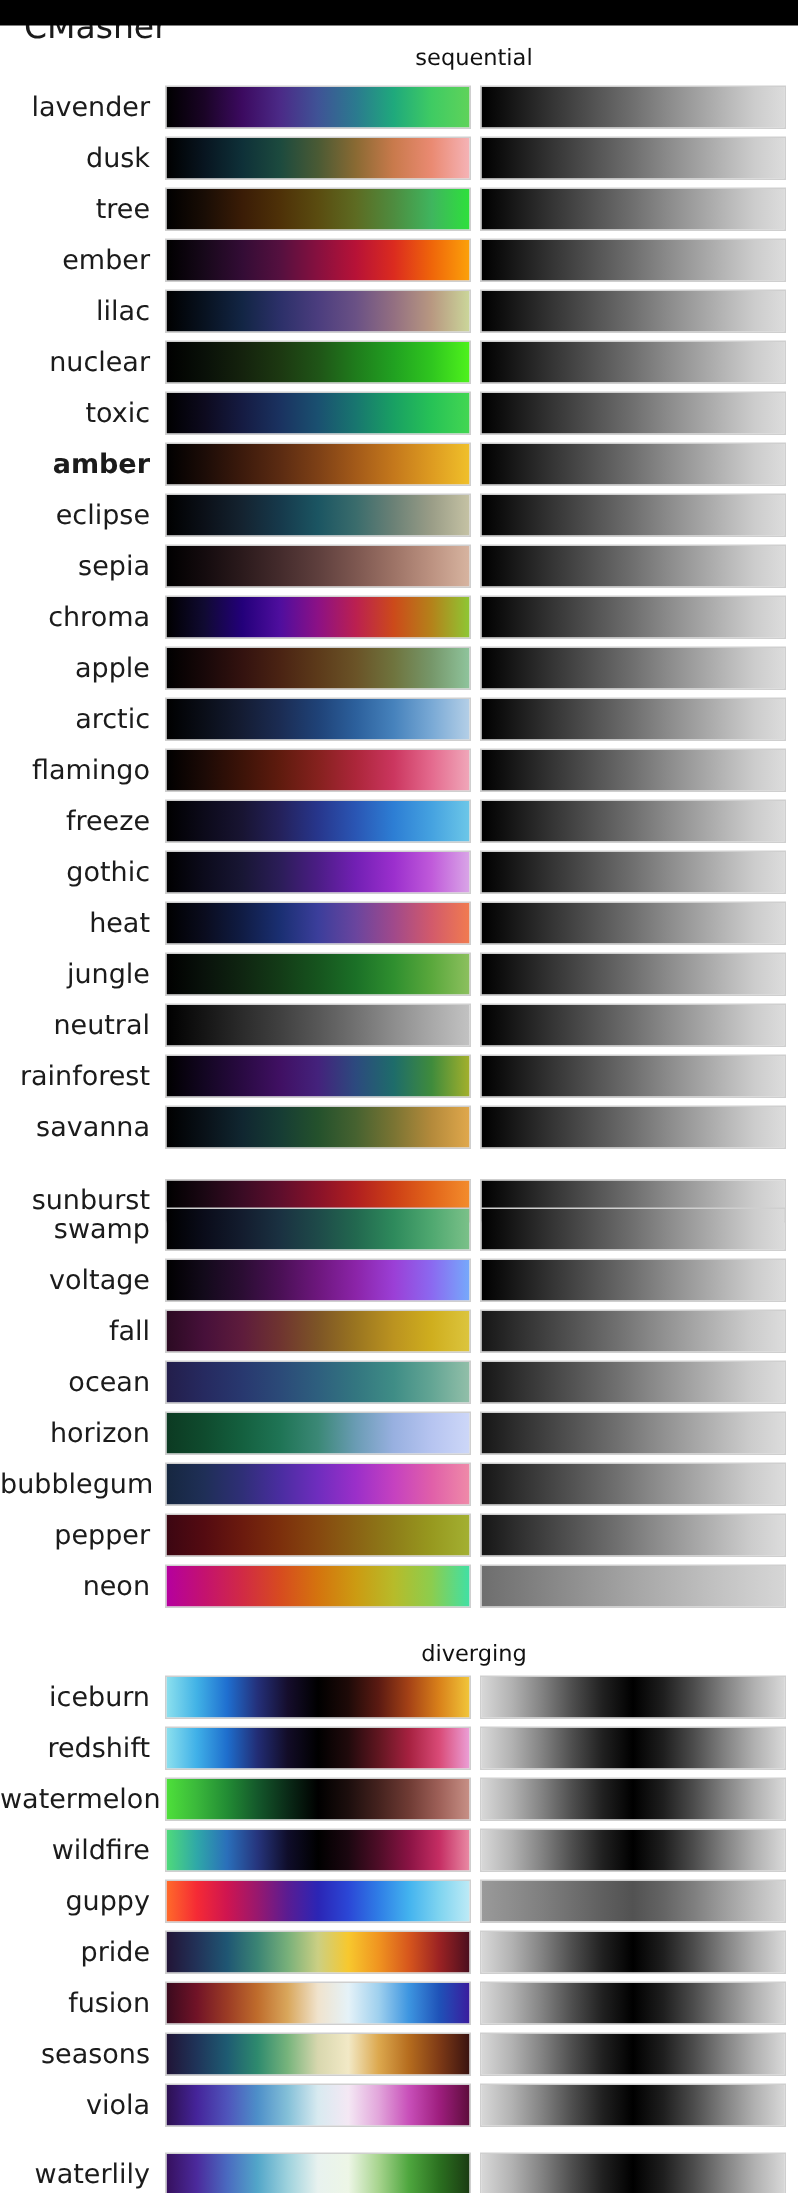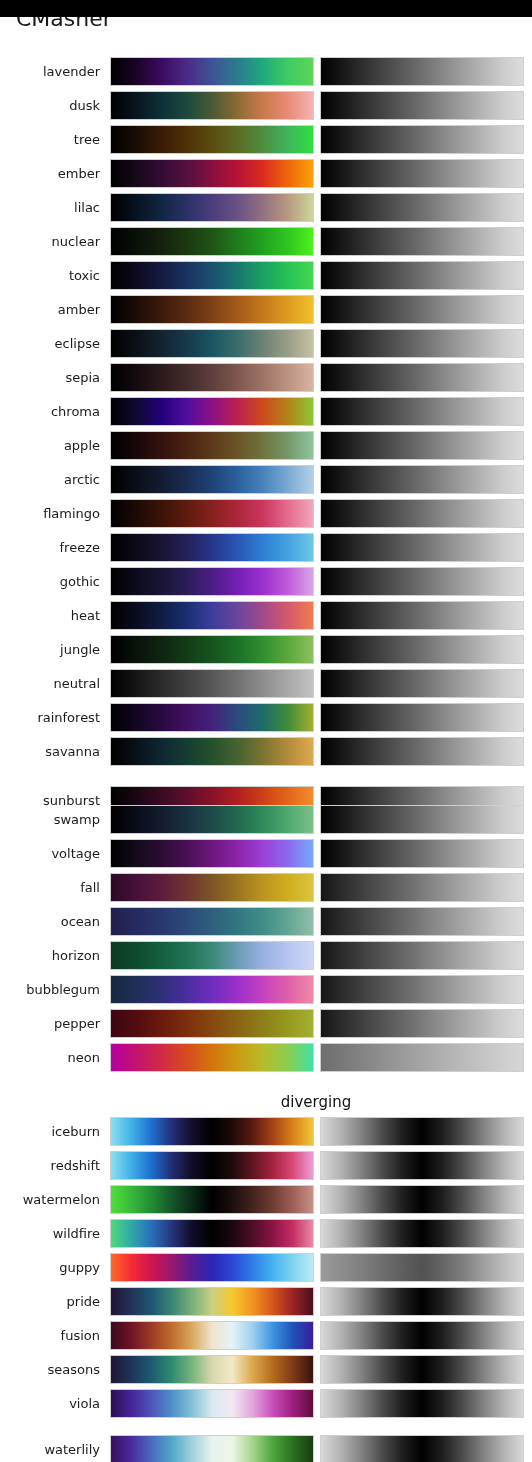--- a/index.html
+++ b/index.html
@@ -58,21 +58,21 @@
     height: 29px;
   }
   .row-label {
     position: absolute;
     left: 0;
     top: 0;
     width: 100px;
     height: 29px;
     line-height: 29px;
     text-align: right;
-    font-size: 13px;
+    font-size: 18px;
     color: #1b1b1b;
     white-space: nowrap;
   }
   .bar {
     position: absolute;
     top: 0;
     height: 29px;
     border: 1px solid #cfcfcf;
     box-sizing: border-box;
   }
@@ -86,20 +86,21 @@
   }
 </style>
 </head>
 <body>
 
 <div id="page">
 
   <div class="suptitle">CMasher</div>
   <div class="topbar"></div>
 
+  <div class="section-title" id="seq-title">sequential</div>
   <div class="section-title" id="div-title">diverging</div>
 
   <div id="rows-container">
       <div class="row" style="top: 57px;">
         <div class="row-label">lavender</div>
         <div class="bar bar-color" style="background-image: linear-gradient(to right, rgb(0, 0, 0), rgb(26, 4, 38), rgb(60, 10, 96), rgb(75, 42, 135), rgb(63, 83, 150), rgb(43, 122, 143), rgb(31, 169, 124), rgb(63, 203, 99), rgb(95, 211, 90));"></div>
         <div class="bar bar-gray" style="background-image: linear-gradient(to right, rgb(0, 0, 0), rgb(22, 22, 22), rgb(45, 45, 45), rgb(67, 67, 67), rgb(89, 89, 89), rgb(111, 111, 111), rgb(135, 135, 135), rgb(158, 158, 158), rgb(181, 181, 181), rgb(204, 204, 204), rgb(220, 220, 220));"></div>
       </div>
       <div class="row" style="top: 91px;">
         <div class="row-label">dusk</div>
@@ -124,21 +125,21 @@
       <div class="row" style="top: 227px;">
         <div class="row-label">nuclear</div>
         <div class="bar bar-color" style="background-image: linear-gradient(to right, rgb(0, 0, 0), rgb(9, 16, 8), rgb(20, 34, 13), rgb(28, 56, 17), rgb(31, 84, 23), rgb(31, 124, 28), rgb(33, 161, 33), rgb(47, 198, 31), rgb(78, 242, 28));"></div>
         <div class="bar bar-gray" style="background-image: linear-gradient(to right, rgb(0, 0, 0), rgb(22, 22, 22), rgb(45, 45, 45), rgb(67, 67, 67), rgb(89, 89, 89), rgb(111, 111, 111), rgb(135, 135, 135), rgb(158, 158, 158), rgb(181, 181, 181), rgb(204, 204, 204), rgb(220, 220, 220));"></div>
       </div>
       <div class="row" style="top: 261px;">
         <div class="row-label">toxic</div>
         <div class="bar bar-color" style="background-image: linear-gradient(to right, rgb(0, 0, 0), rgb(13, 10, 30), rgb(21, 27, 66), rgb(26, 50, 96), rgb(26, 80, 112), rgb(24, 118, 111), rgb(25, 160, 99), rgb(39, 194, 86), rgb(67, 215, 82));"></div>
         <div class="bar bar-gray" style="background-image: linear-gradient(to right, rgb(0, 0, 0), rgb(22, 22, 22), rgb(45, 45, 45), rgb(67, 67, 67), rgb(89, 89, 89), rgb(111, 111, 111), rgb(135, 135, 135), rgb(158, 158, 158), rgb(181, 181, 181), rgb(204, 204, 204), rgb(220, 220, 220));"></div>
       </div>
-      <div class="row" style="top: 295px;">
+      <div class="row" style="top: 295px; font-weight: bold;">
         <div class="row-label">amber</div>
         <div class="bar bar-color" style="background-image: linear-gradient(to right, rgb(0, 0, 0), rgb(28, 12, 7), rgb(60, 26, 12), rgb(91, 43, 18), rgb(125, 64, 22), rgb(163, 90, 25), rgb(196, 120, 28), rgb(221, 155, 33), rgb(240, 192, 42));"></div>
         <div class="bar bar-gray" style="background-image: linear-gradient(to right, rgb(0, 0, 0), rgb(22, 22, 22), rgb(45, 45, 45), rgb(67, 67, 67), rgb(89, 89, 89), rgb(111, 111, 111), rgb(135, 135, 135), rgb(158, 158, 158), rgb(181, 181, 181), rgb(204, 204, 204), rgb(220, 220, 220));"></div>
       </div>
       <div class="row" style="top: 329px;">
         <div class="row-label">eclipse</div>
         <div class="bar bar-color" style="background-image: linear-gradient(to right, rgb(0, 0, 0), rgb(11, 16, 24), rgb(20, 35, 48), rgb(22, 57, 75), rgb(27, 85, 98), rgb(58, 108, 108), rgb(107, 129, 118), rgb(154, 157, 135), rgb(197, 194, 164));"></div>
         <div class="bar bar-gray" style="background-image: linear-gradient(to right, rgb(0, 0, 0), rgb(22, 22, 22), rgb(45, 45, 45), rgb(67, 67, 67), rgb(89, 89, 89), rgb(111, 111, 111), rgb(135, 135, 135), rgb(158, 158, 158), rgb(181, 181, 181), rgb(204, 204, 204), rgb(220, 220, 220));"></div>
       </div>
       <div class="row" style="top: 363px;">

